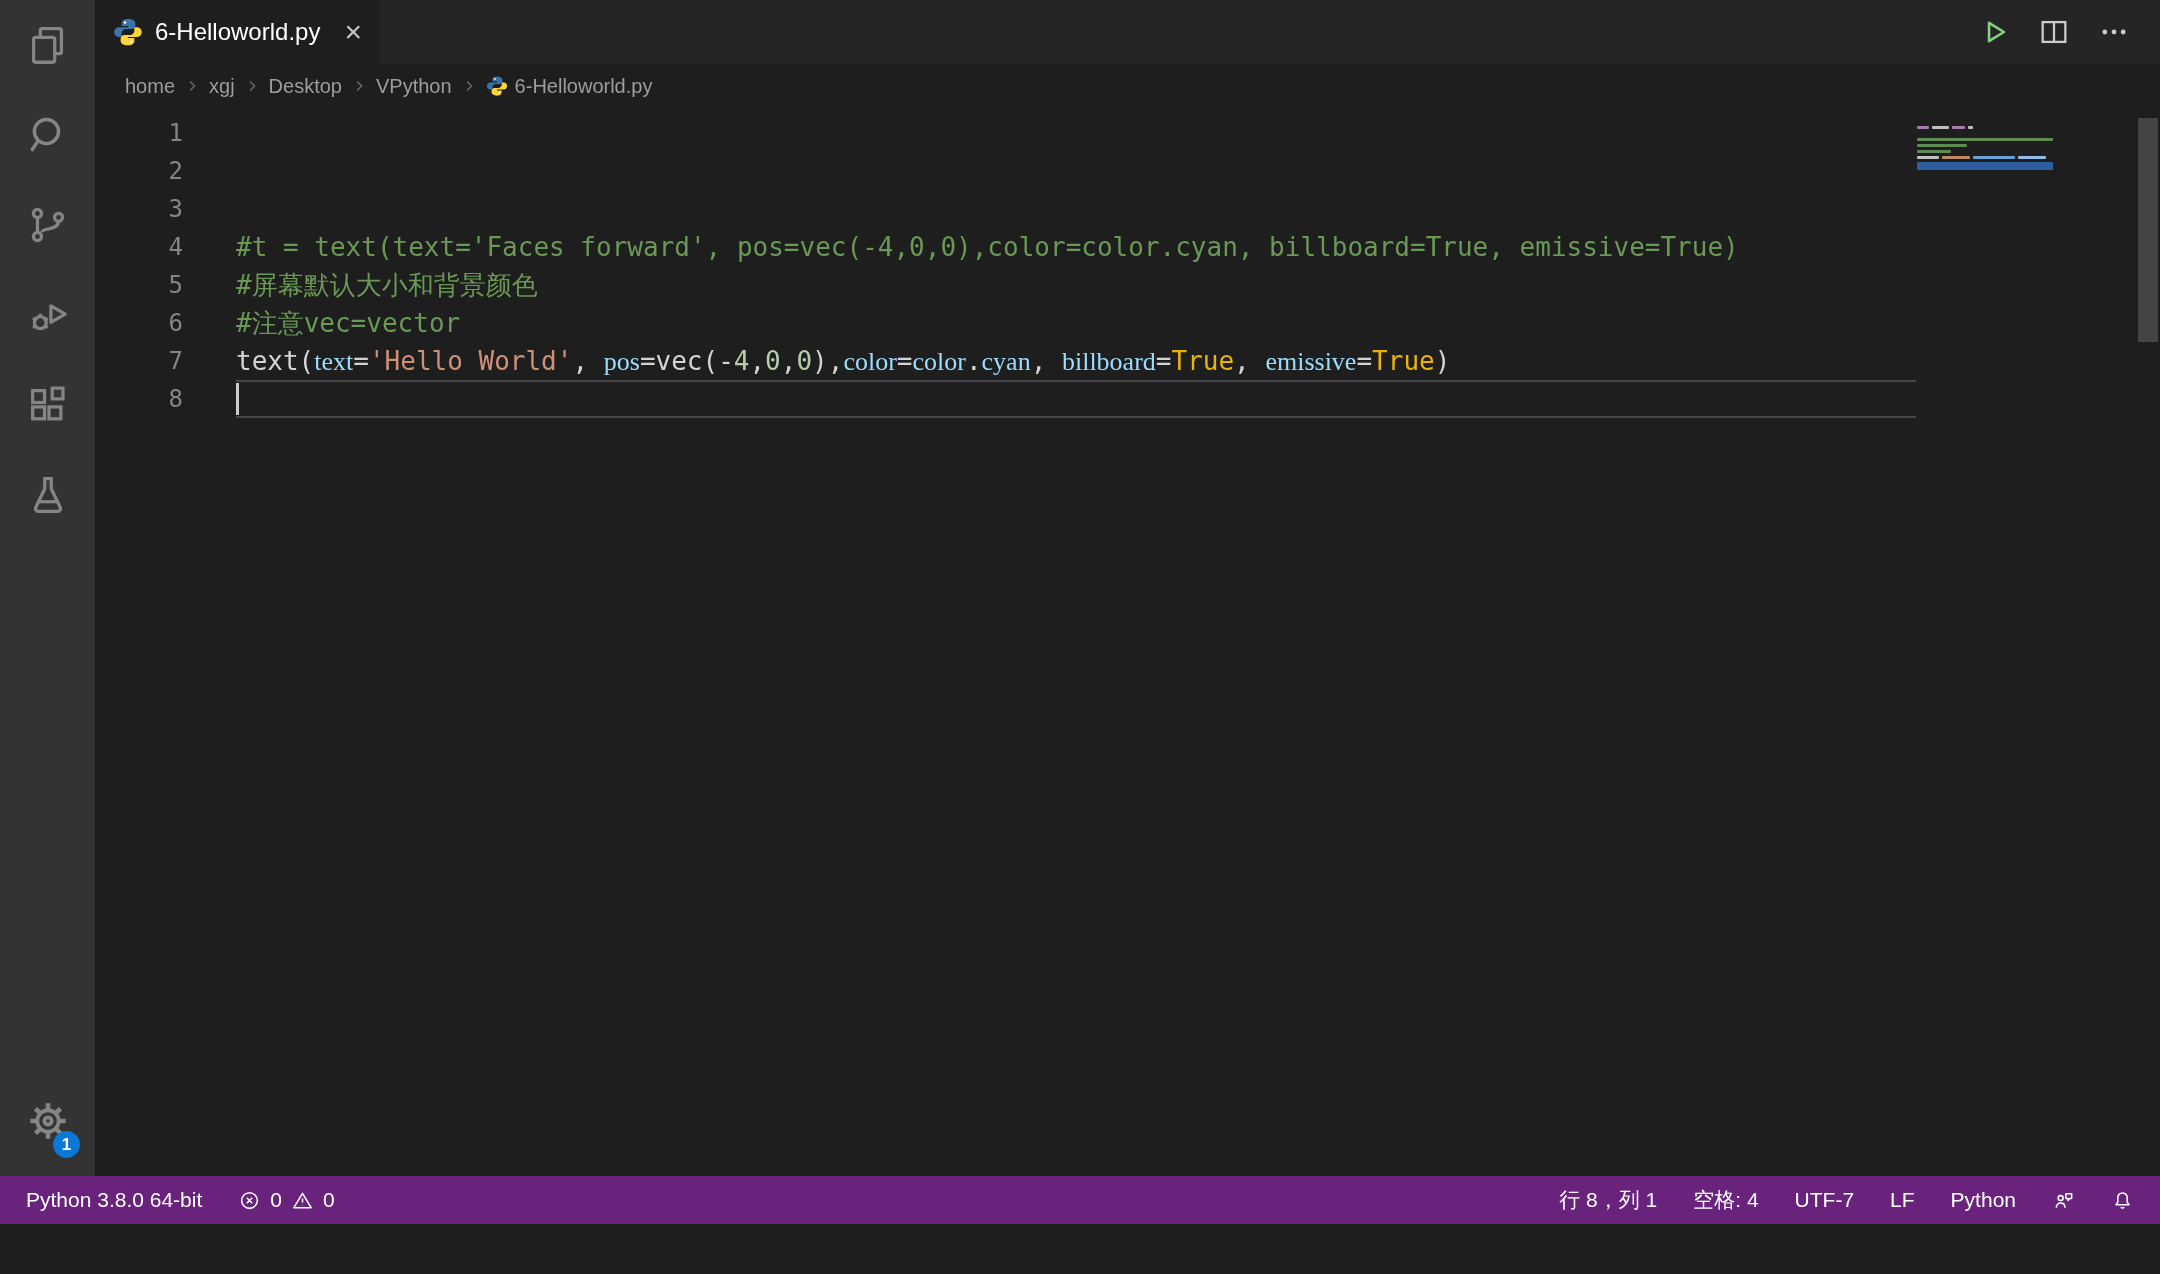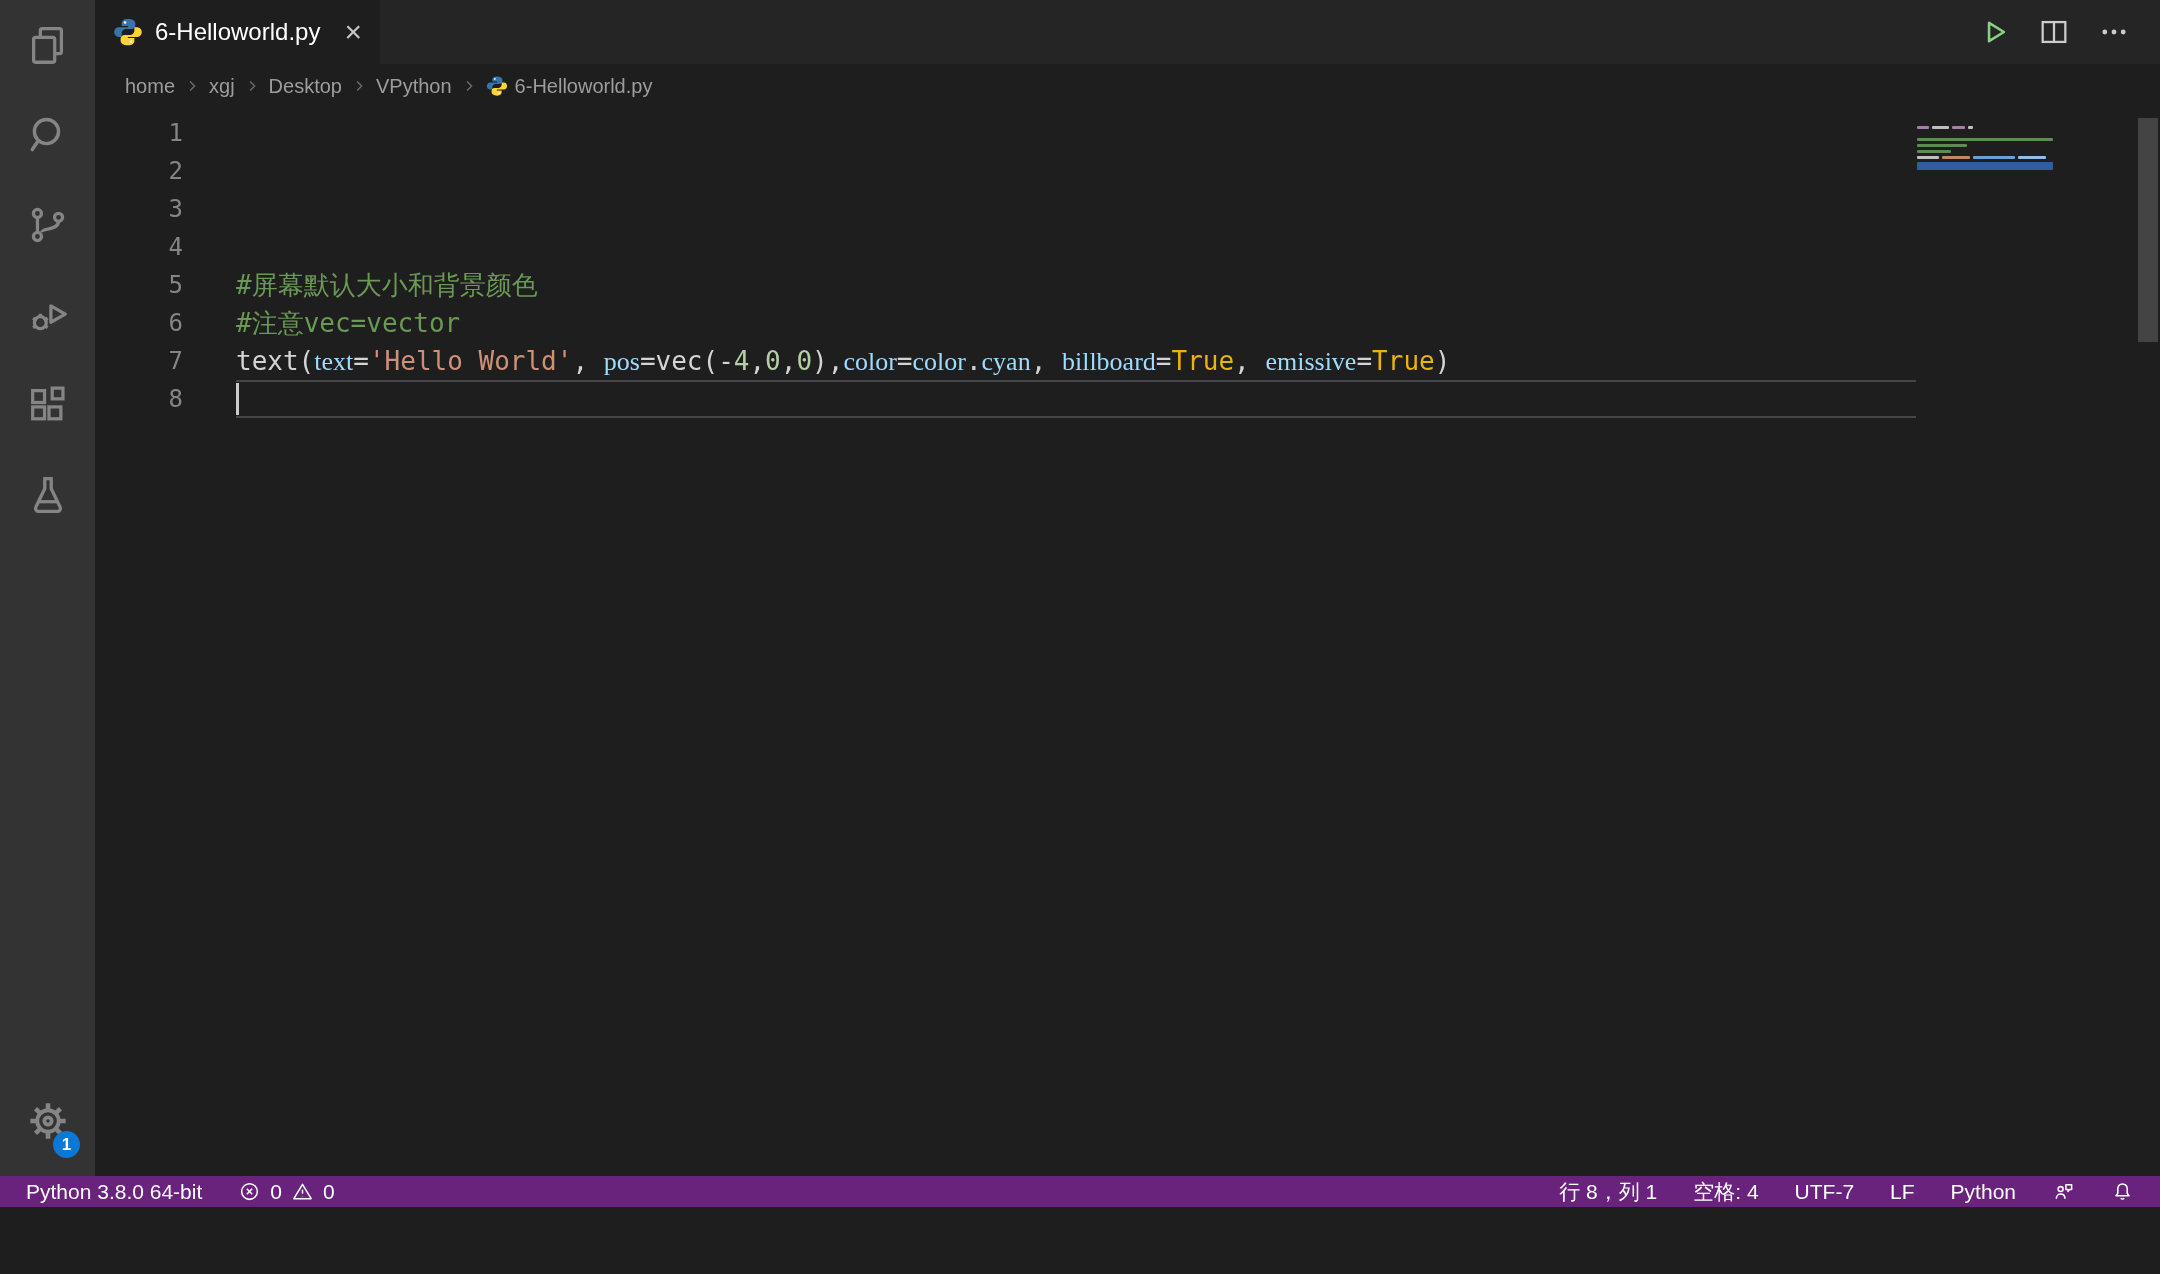--- a/index.html
+++ b/index.html
@@ -47,21 +47,21 @@
   
   .minimap{position:absolute;top:12px;right:107px;width:136px;z-index:3;}
   .mm-row{height:3px;margin-bottom:3px;display:flex;gap:3px;}
   .mm-row.mm-current{height:8px;background:#2e5e9e;margin-top:1px;border-radius:1px;}
   .mm-bar{height:3px;border-radius:1px;}
   .mm-purple{background:#a97cac;}.mm-white{background:#bfbfbf;}.mm-green{background:#5d8b53;}
   .mm-orange{background:#bf8a63;}.mm-blue{background:#6aa1d8;}.mm-lblue{background:#93bde8;}
   .scrollbar-thumb{position:absolute;top:10px;right:2px;width:20px;height:224px;background:rgba(150,150,150,0.32);z-index:3;}
 
   
-  .status-bar{height:31px;background:#69237D;display:flex;align-items:center;justify-content:space-between;color:#ffffff;font-size:21px;padding:0 26px;}
+  .status-bar{height:48px;background:#69237D;display:flex;align-items:center;justify-content:space-between;color:#ffffff;font-size:21px;padding:0 26px;}
   .sb-left,.sb-right{display:flex;align-items:center;gap:36px;}
   .sb-item{display:flex;align-items:center;gap:9px;white-space:nowrap;}
   .sb-icon svg{width:23px;height:23px;display:block;}
 </style>
 </head>
 <body>
 
 <div class="window">
 
 
@@ -226,21 +226,21 @@
             <span>6-Helloworld.py</span>
           </span>
         </div>
 
       <div class="code-area">
         <div class="current-line"></div>
         <div id="code-lines">
             <div class="code-line"><span class="line-num">1</span><span class="line-content"></span></div>
             <div class="code-line"><span class="line-num">2</span></div>
             <div class="code-line"><span class="line-num">3</span><span class="line-content"></span></div>
-            <div class="code-line"><span class="line-num">4</span></div>
+            <div class="code-line"><span class="line-num">4</span><span class="line-content"><span class="tk-cm">#t = text(text='Faces forward', pos=vec(-4,0,0),color=color.cyan, billboard=True, emissive=True)</span></span></div>
             <div class="code-line"><span class="line-num">5</span><span class="line-content"><span class="tk-cm">#屏幕默认大小和背景颜色</span></span></div>
             <div class="code-line"><span class="line-num">6</span><span class="line-content"><span class="tk-cm">#注意vec=vector</span></span></div>
             <div class="code-line"><span class="line-num">7</span><span class="line-content"><span class="tk-pl">text(</span><span class="tk-var">text</span><span class="tk-pl">=</span><span class="tk-str">'Hello World'</span><span class="tk-pl">, </span><span class="tk-var">pos</span><span class="tk-pl">=vec(-</span><span class="tk-num">4</span><span class="tk-pl">,</span><span class="tk-num">0</span><span class="tk-pl">,</span><span class="tk-num">0</span><span class="tk-pl">),</span><span class="tk-var">color</span><span class="tk-pl">=</span><span class="tk-var">color</span><span class="tk-pl">.</span><span class="tk-var">cyan</span><span class="tk-pl">, </span><span class="tk-var">billboard</span><span class="tk-pl">=</span><span class="tk-const">True</span><span class="tk-pl">, </span><span class="tk-var">emissive</span><span class="tk-pl">=</span><span class="tk-const">True</span><span class="tk-pl">)</span></span></div>
             <div class="code-line"><span class="line-num">8</span><span class="line-content"></span></div>
           </div>
         <div class="cursor"></div>
         <div class="minimap" id="minimap">
             <div class="mm-row"></div>
             <div class="mm-row">
               <span class="mm-bar mm-purple" style="width: 12px;"></span>

